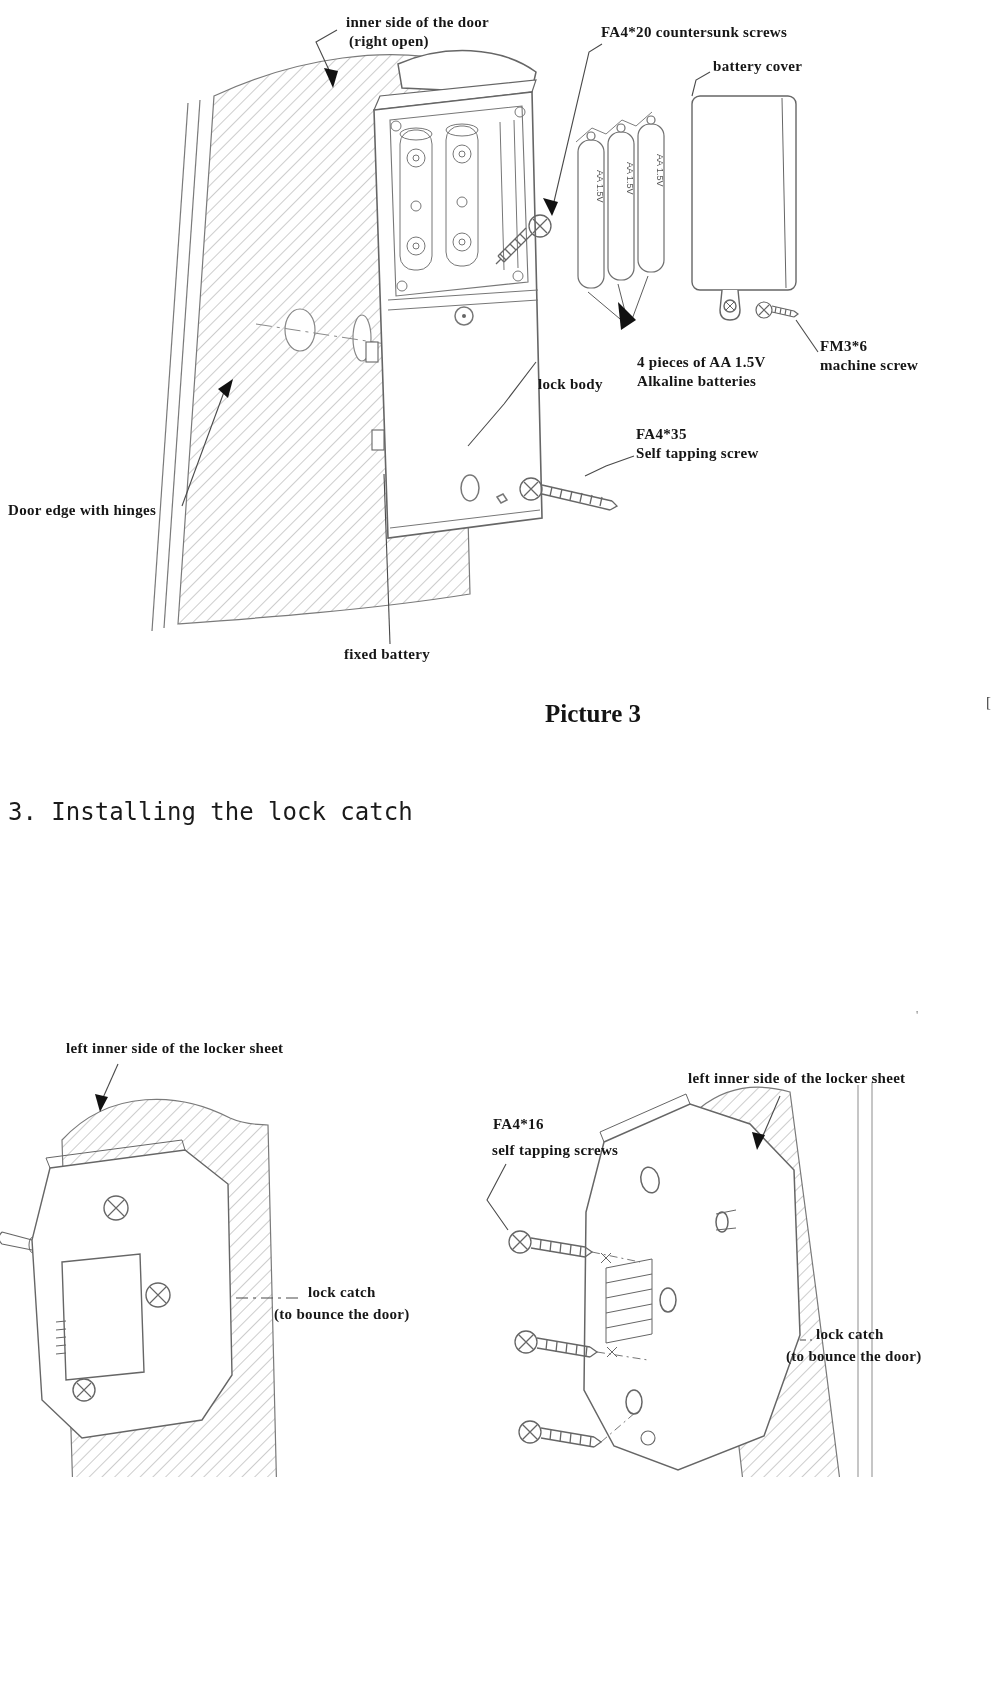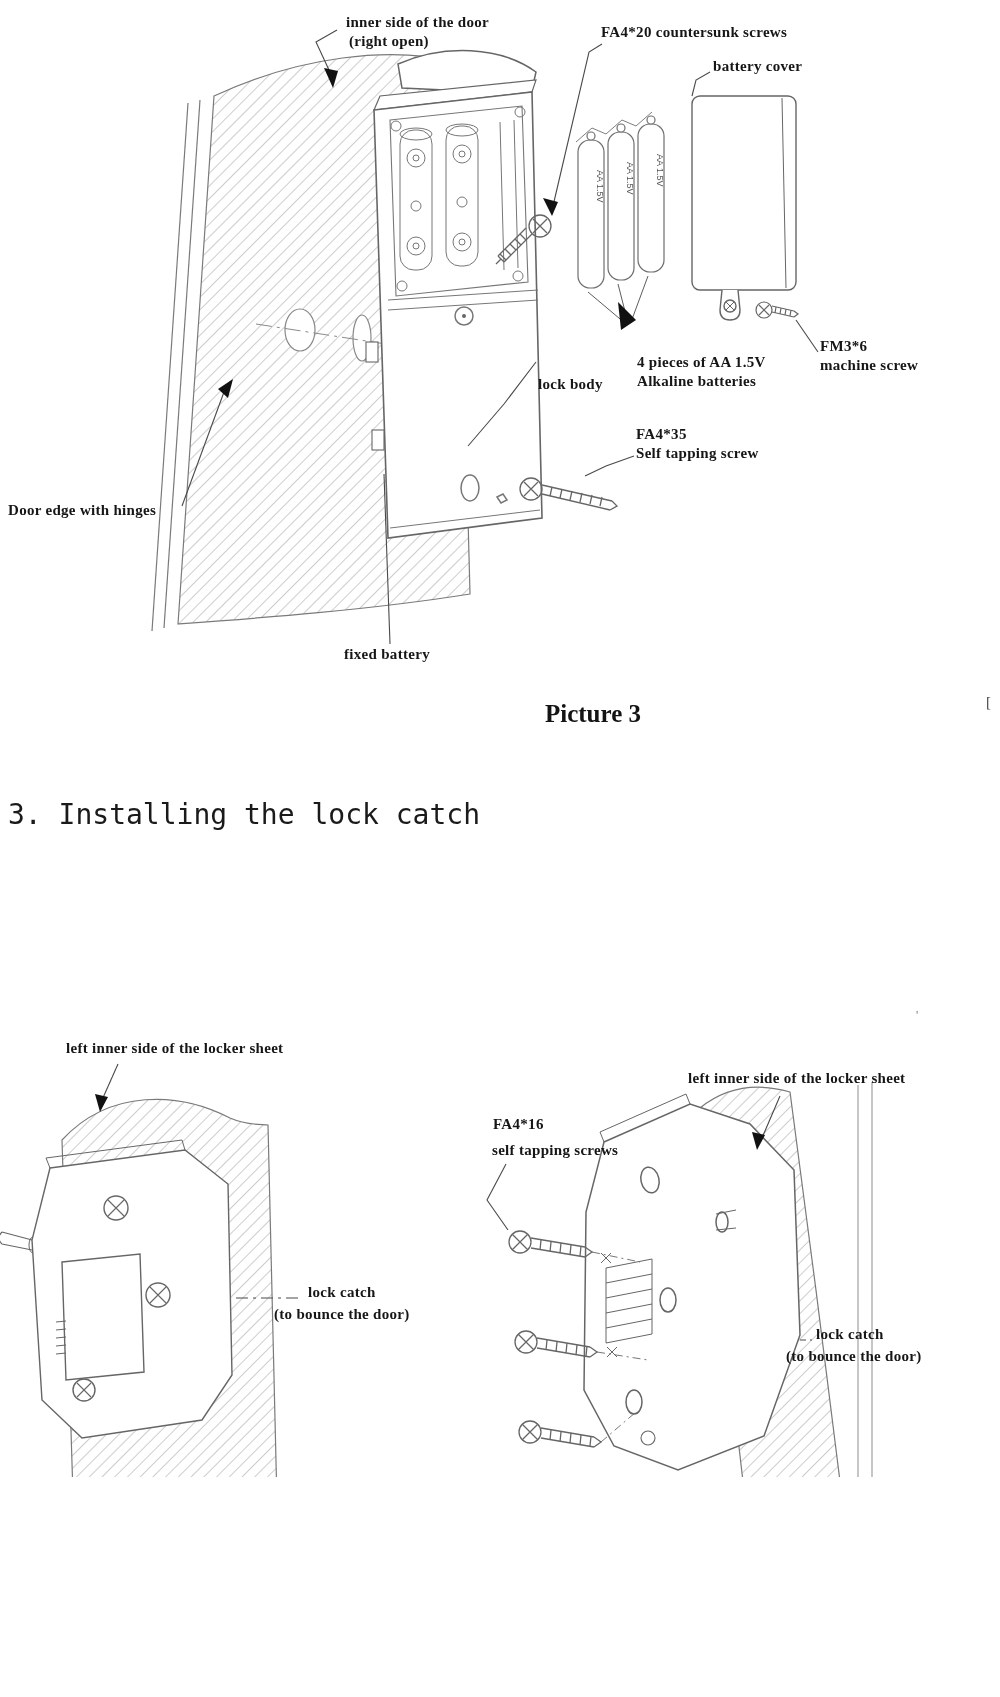--- a/index.html
+++ b/index.html
@@ -4,21 +4,21 @@
 <style>
   html,body{margin:0;padding:0;background:#fff;}
   .page{position:relative;width:1000px;height:1477px;background:#ffffff;overflow:hidden;
         font-family:"Liberation Serif","DejaVu Serif",serif;}
   svg.art{position:absolute;left:0;top:0;}
   .lbl{position:absolute;font-family:"Liberation Serif","DejaVu Serif",serif;
        font-weight:700;font-size:15px;color:#161616;letter-spacing:.3px;white-space:nowrap;}
   .cap{position:absolute;font-family:"Liberation Serif","DejaVu Serif",serif;
        font-weight:700;font-size:25px;color:#141414;text-align:center;white-space:nowrap;}
   .mono{position:absolute;font-family:"DejaVu Sans Mono","Liberation Mono",monospace;
-        font-size:28px;color:#1a1a1a;}
+        font-size:24px;color:#1a1a1a;}
   pre.mono{margin:0;line-height:34px;white-space:pre;}
   .stray{position:absolute;font-family:"Liberation Serif",serif;color:#444;}
   .bottom-bar{position:absolute;left:0;top:1688px;width:1000px;height:9px;background:#d9d9d9;}
 </style>
 </head>
 <body>
 
 <div class="page">
 
   <svg class="art" width="1000" height="1697" viewBox="0 0 1000 1697">

